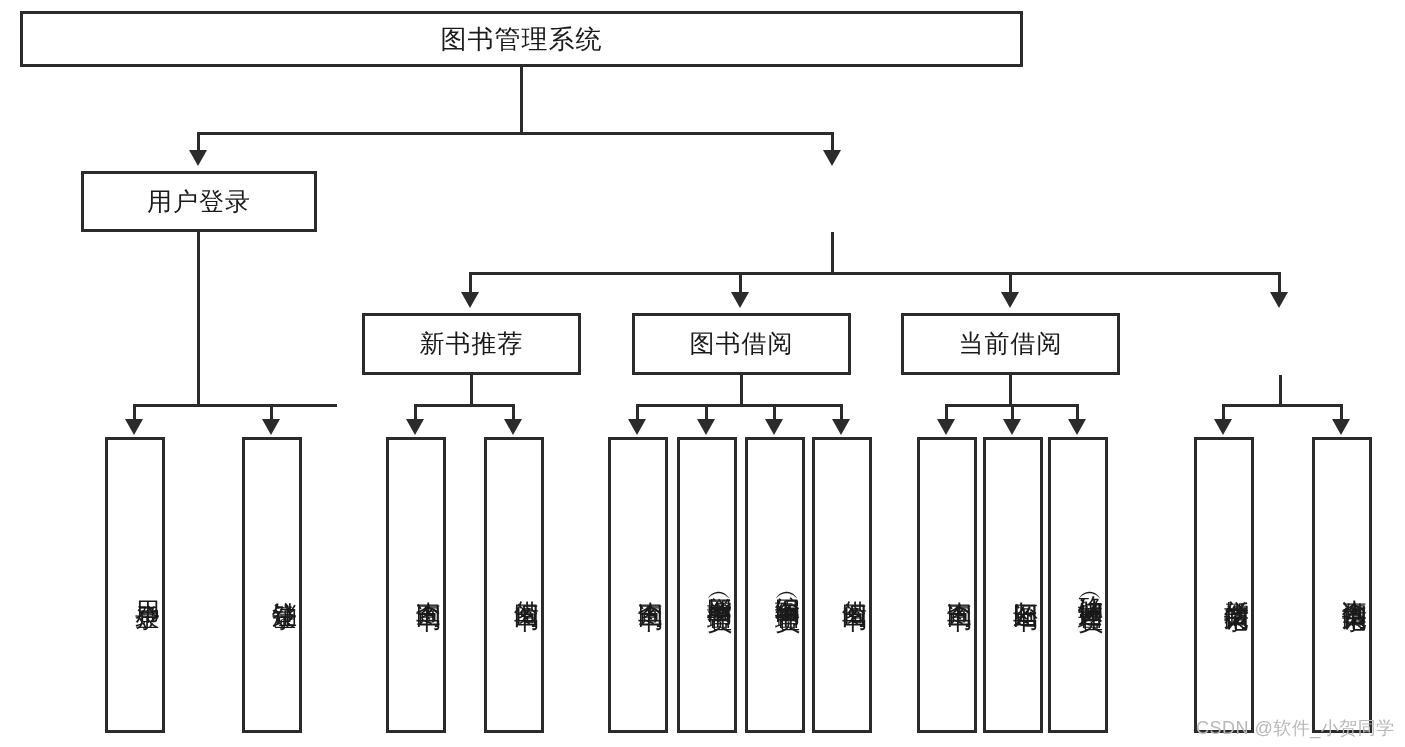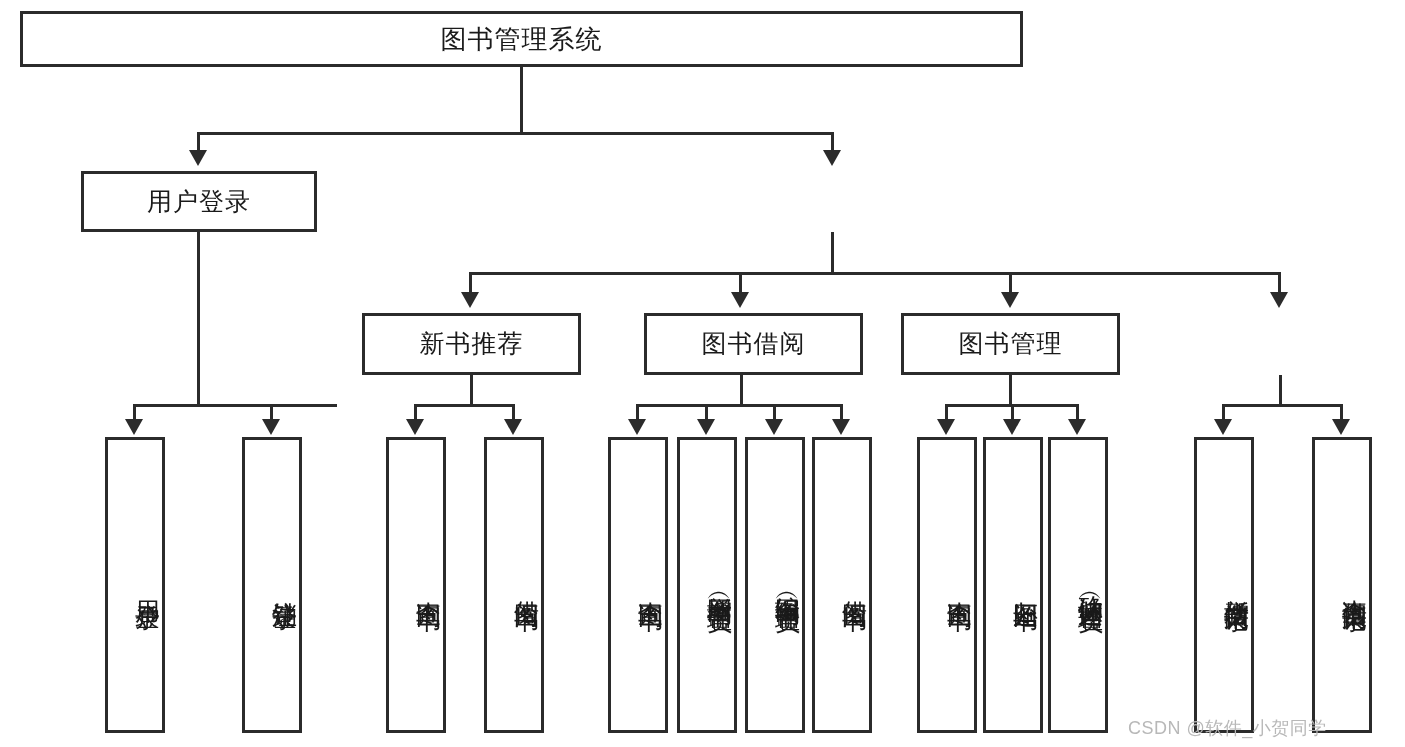--- a/index.html
+++ b/index.html
@@ -105,25 +105,25 @@
   <div class="conn vline" style="left:1009px; top:272px; width:3px; height:22px;"></div>
   <div class="conn vline" style="left:1278px; top:272px; width:3px; height:22px;"></div>
   <div class="arrow" style="left:461px; top:292px;"></div>
   <div class="arrow" style="left:731px; top:292px;"></div>
   <div class="arrow" style="left:1001px; top:292px;"></div>
   <div class="arrow" style="left:1270px; top:292px;"></div>
 
   <div class="node horiz" style="left:362px; top:313px; width:219px; height:62px;font-family:Liberation Serif, serif;">
     <span>新书推荐</span>
   </div>
-  <div class="node horiz" style="left:632px; top:313px; width:219px; height:62px;margin-left:12px;">
+  <div class="node horiz" style="left:632px; top:313px; width:219px; height:62px;">
     <span>图书借阅</span>
   </div>
   <div class="node horiz" style="left:901px; top:313px; width:219px; height:62px;">
-    <span>图书管理</span>
+    <span>当前借阅</span>
   </div>
 
   <div class="conn vline" style="left:470px; top:375px; width:3px; height:32px;"></div>
   <div class="conn hline" style="left:414px; top:404px; width:100px; height:3px;"></div>
   <div class="conn vline" style="left:414px; top:404px; width:3px; height:17px;"></div>
   <div class="conn vline" style="left:512px; top:404px; width:3px; height:17px;"></div>
   <div class="arrow" style="left:406px; top:419px;"></div>
   <div class="arrow" style="left:504px; top:419px;"></div>
 
   <div class="conn vline" style="left:740px; top:375px; width:3px; height:32px;"></div>
@@ -186,15 +186,15 @@
   <div class="node vert tall" style="left:1048px; top:437px; width:60px; height:296px;">
     <span>确认归还（管理员）</span>
   </div>
   <div class="node vert" style="left:1194px; top:437px; width:60px; height:296px;">
     <span>新增借阅记录</span>
   </div>
   <div class="node vert" style="left:1312px; top:437px; width:60px; height:296px;">
     <span>查询借阅记录</span>
   </div>
 
-  <div class="watermark" style="left:1128px; top:716px;">CSDN @软件_小贺同学</div>
+  <div class="watermark" style="left:1196px; top:716px;">CSDN @软件_小贺同学</div>
 
 </div>
 
 </body></html>

